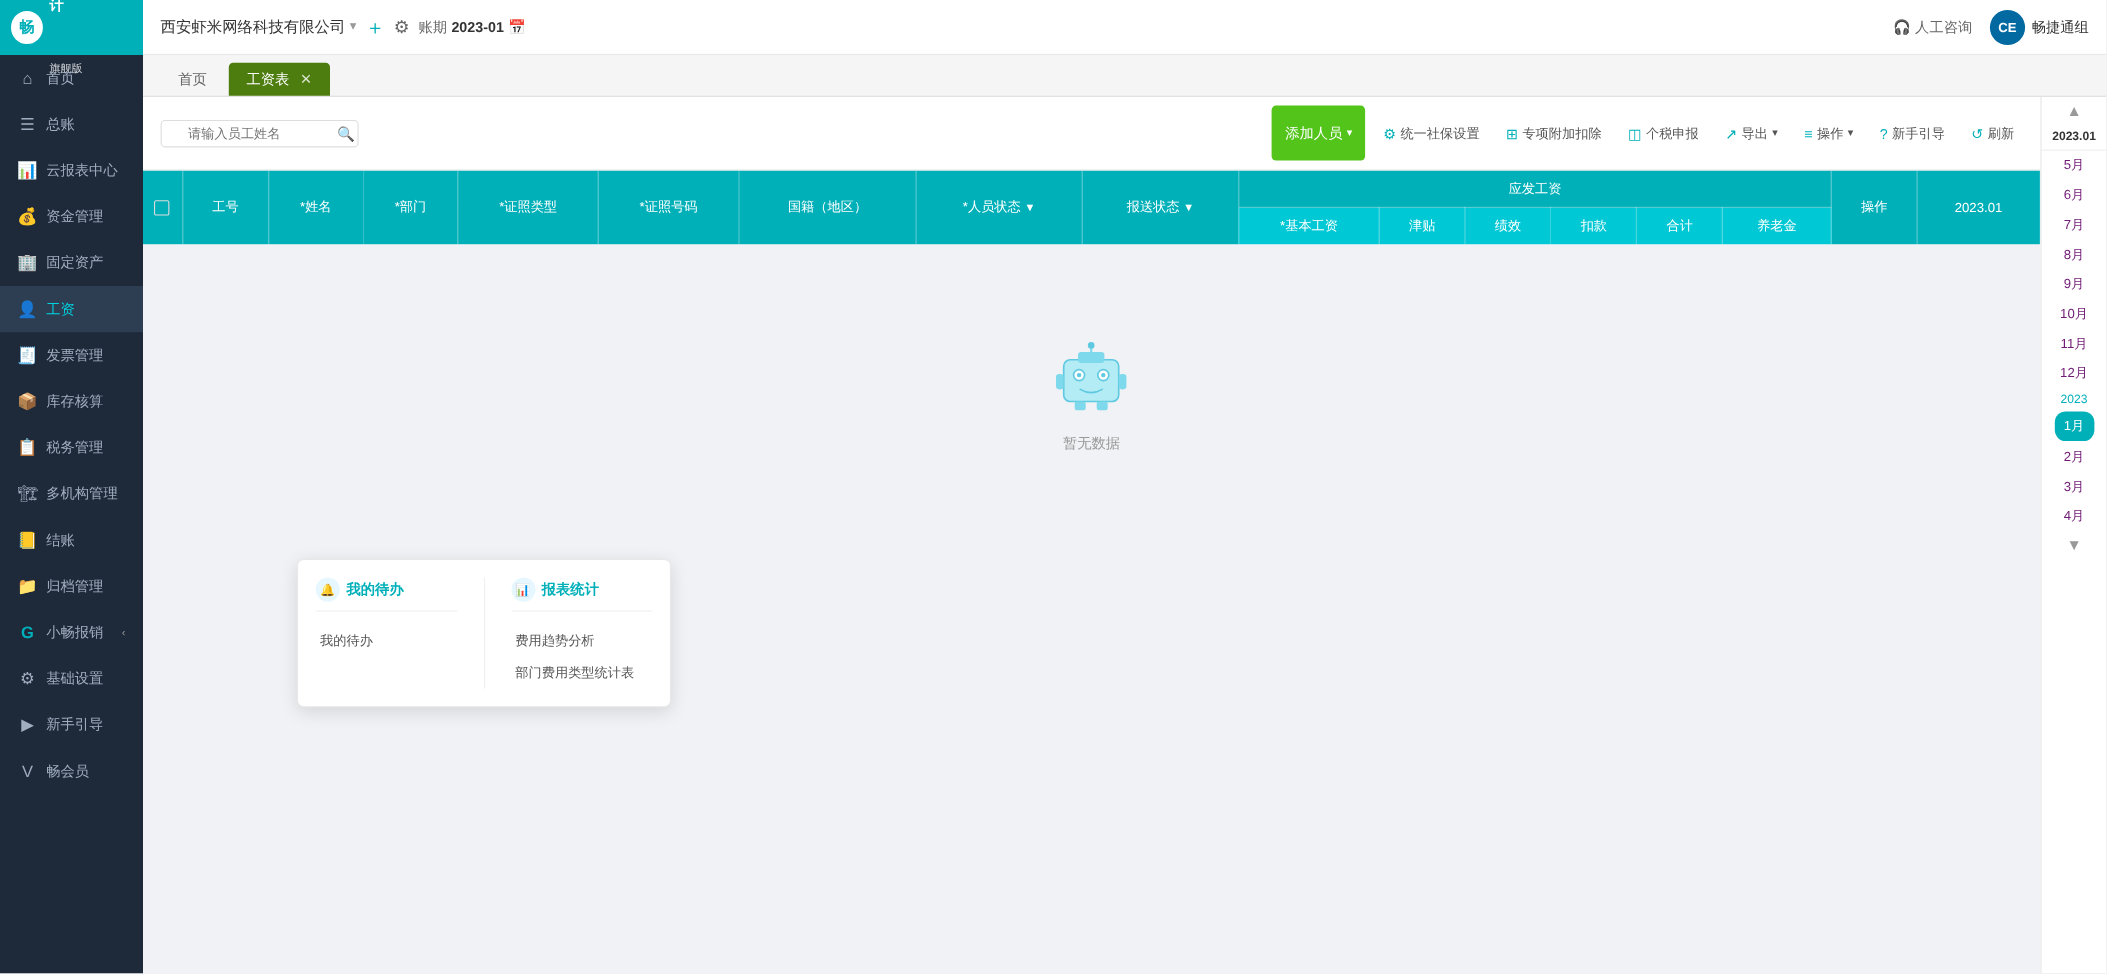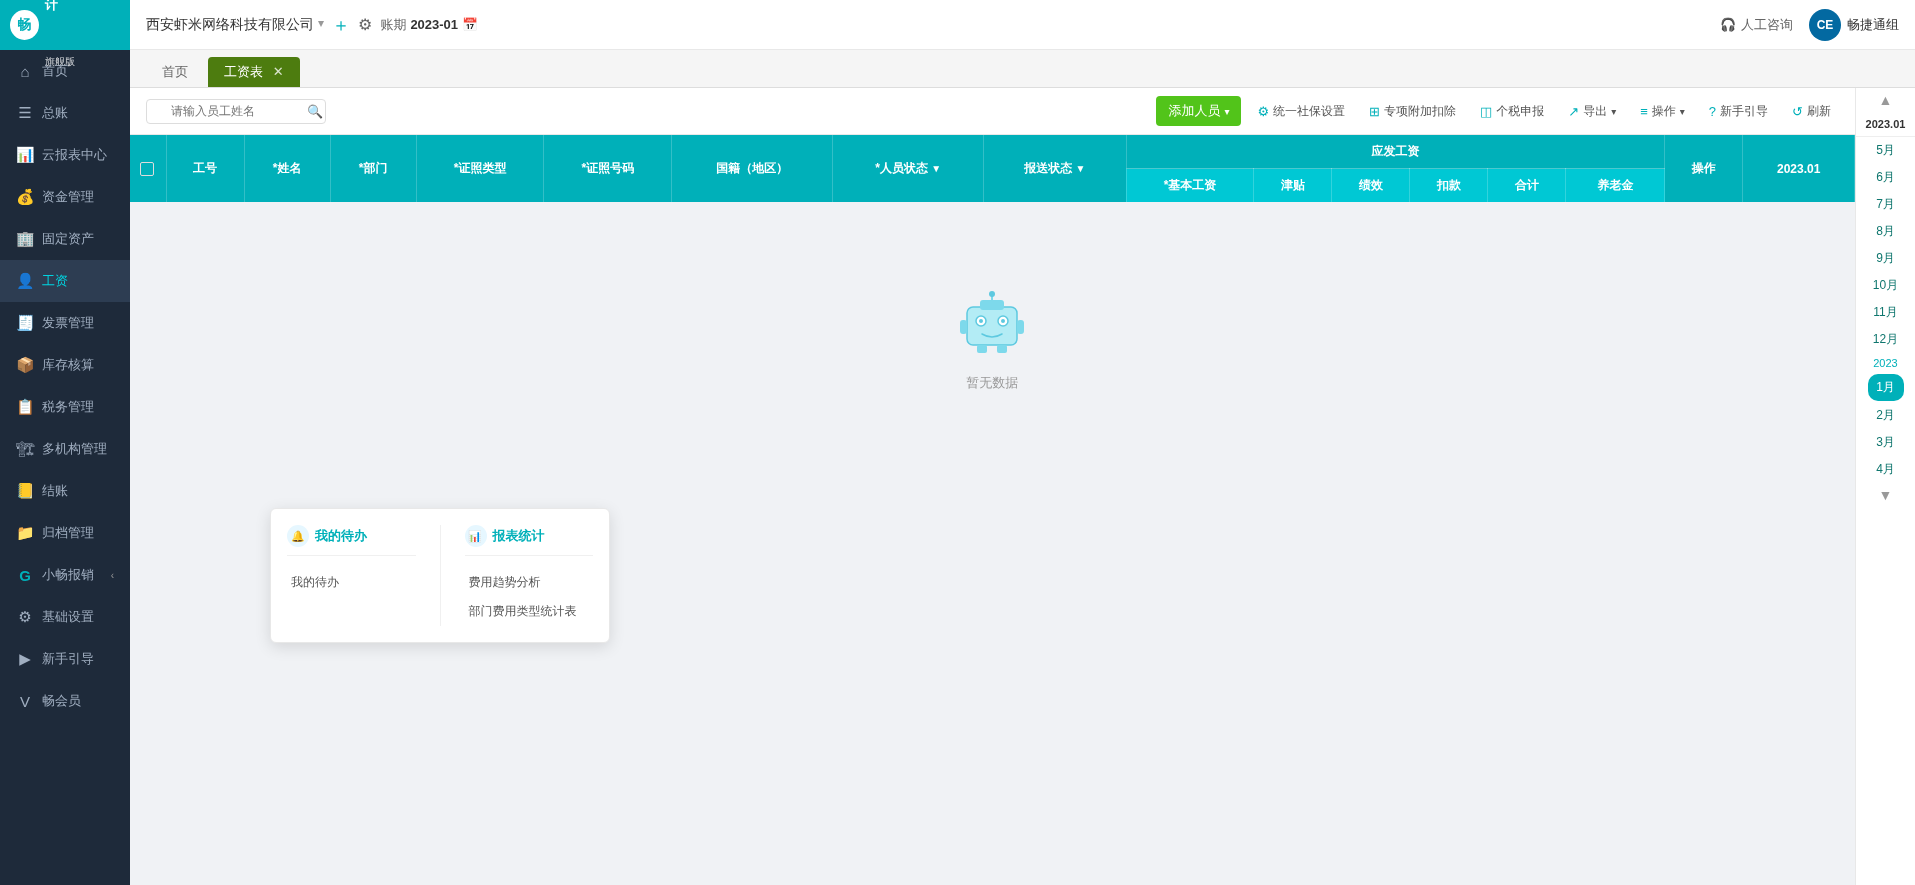--- a/index.html
+++ b/index.html
@@ -161,21 +161,21 @@
       font-size: 12px;
       color: #999;
       width: 130px;
     }
     .search-icon { color: #999; font-size: 13px; }
     .toolbar-right { margin-left: auto; display: flex; align-items: center; gap: 8px; }
     .btn-add-person {
       background: #52c41a;
       color: white;
       border: none;
-      padding: 6px 12px;
+      padding: 16px 12px;
       border-radius: 4px;
       cursor: pointer;
       font-size: 13px;
       display: flex;
       align-items: center;
       gap: 4px;
     }
     .btn-add-person .arrow { font-size: 10px; }
     .toolbar-action {
       display: flex;
@@ -190,21 +190,21 @@
     .toolbar-action-icon { color: #00b0b9; font-size: 13px; }
 
     
     .table-container { flex: 1; overflow: auto; }
     .salary-table { width: 100%; border-collapse: collapse; }
     .salary-table th {
       background: #00b0b9;
       color: white;
       padding: 8px 10px;
       font-size: 12px;
-      font-weight: bold;
+      font-weight: normal;
       text-align: center;
       border-right: 1px solid rgba(255,255,255,0.2);
       white-space: nowrap;
     }
     .salary-table th.sub-header {
       background: #00c8d4;
     }
     .col-group-header {
       background: #00b0b9;
       color: white;
@@ -257,21 +257,21 @@
       justify-content: center;
       color: #999;
       cursor: pointer;
       font-size: 14px;
     }
     .month-item {
       width: 100%;
       padding: 5px 4px;
       text-align: center;
       font-size: 12px;
-      color: #0f766e;
+      color: #701a75;
       cursor: pointer;
     }
     .month-item.active {
       background: #00b0b9;
       color: white;
       border-radius: 10px;
       width: 36px;
       margin: 1px auto;
     }
     .year-label {

